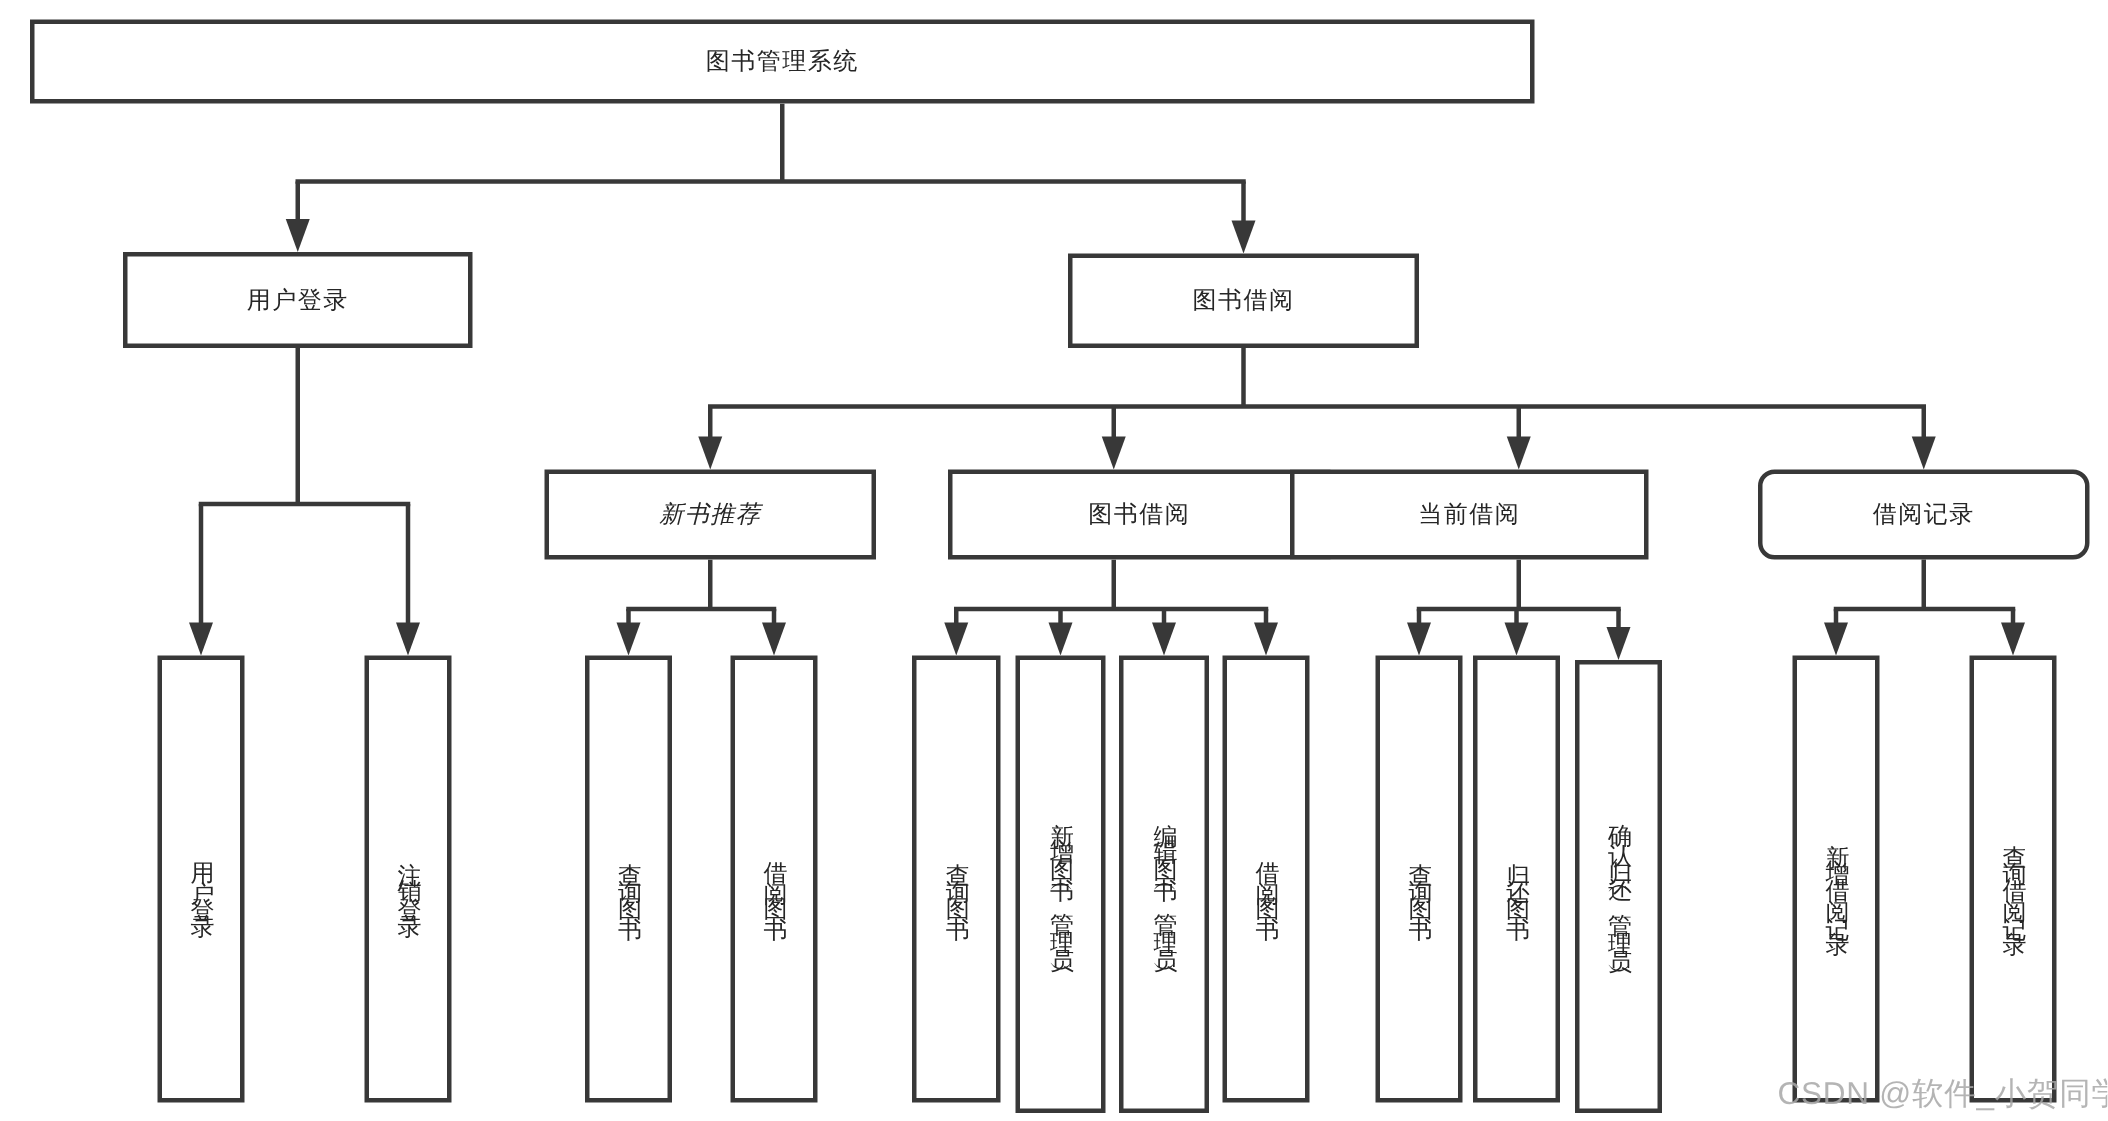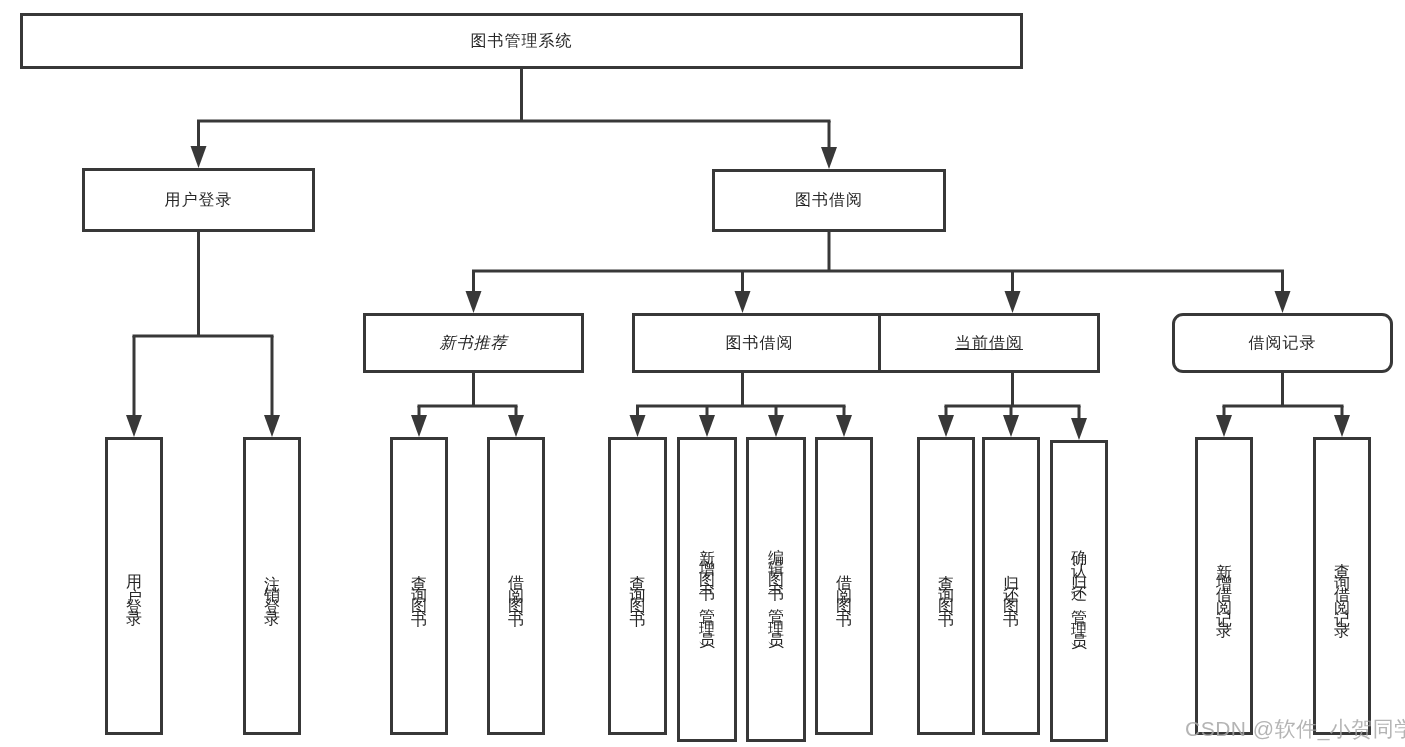--- a/index.html
+++ b/index.html
@@ -30,21 +30,21 @@
     letter-spacing:12px;
     line-height:1;
     white-space:nowrap;
   }
   
   .n-root            { left:20px;   top:13px;  width:1003px; height:56px; }
   .n-user-login      { left:82px;   top:168px; width:233px;  height:64px; }
   .n-book-mgmt       { left:712px;  top:169px; width:234px;  height:63px; }
   .n-new-book-rec    { left:363px;  top:313px; width:221px;  height:60px;font-style:italic; }
   .n-book-borrow     { left:632px;  top:313px; width:255px;  height:60px; }
-  .n-current-borrow  { left:878px;  top:313px; width:222px;  height:60px;text-decoration:underline; }
+  .n-current-borrow  { left:860px;  top:313px; width:239px;  height:60px; }
   .n-borrow-records  { left:1172px; top:313px; width:221px;  height:60px;border-radius:11px; }
   .l-user-login      { left:105px;  top:437px; width:58px;   height:298px; }
   .l-logout          { left:243px;  top:437px; width:58px;   height:298px; }
   .l-query-1         { left:390px;  top:437px; width:58px;   height:298px; }
   .l-borrow-1        { left:487px;  top:437px; width:58px;   height:298px; }
   .l-query-2         { left:608px;  top:437px; width:59px;   height:298px; }
   .l-add-books       { left:677px;  top:437px; width:60px;   height:305px; }
   .l-edit-books      { left:746px;  top:437px; width:60px;   height:305px; }
   .l-borrow-2        { left:815px;  top:437px; width:58px;   height:298px; }
   .l-query-3         { left:917px;  top:437px; width:58px;   height:298px; }

